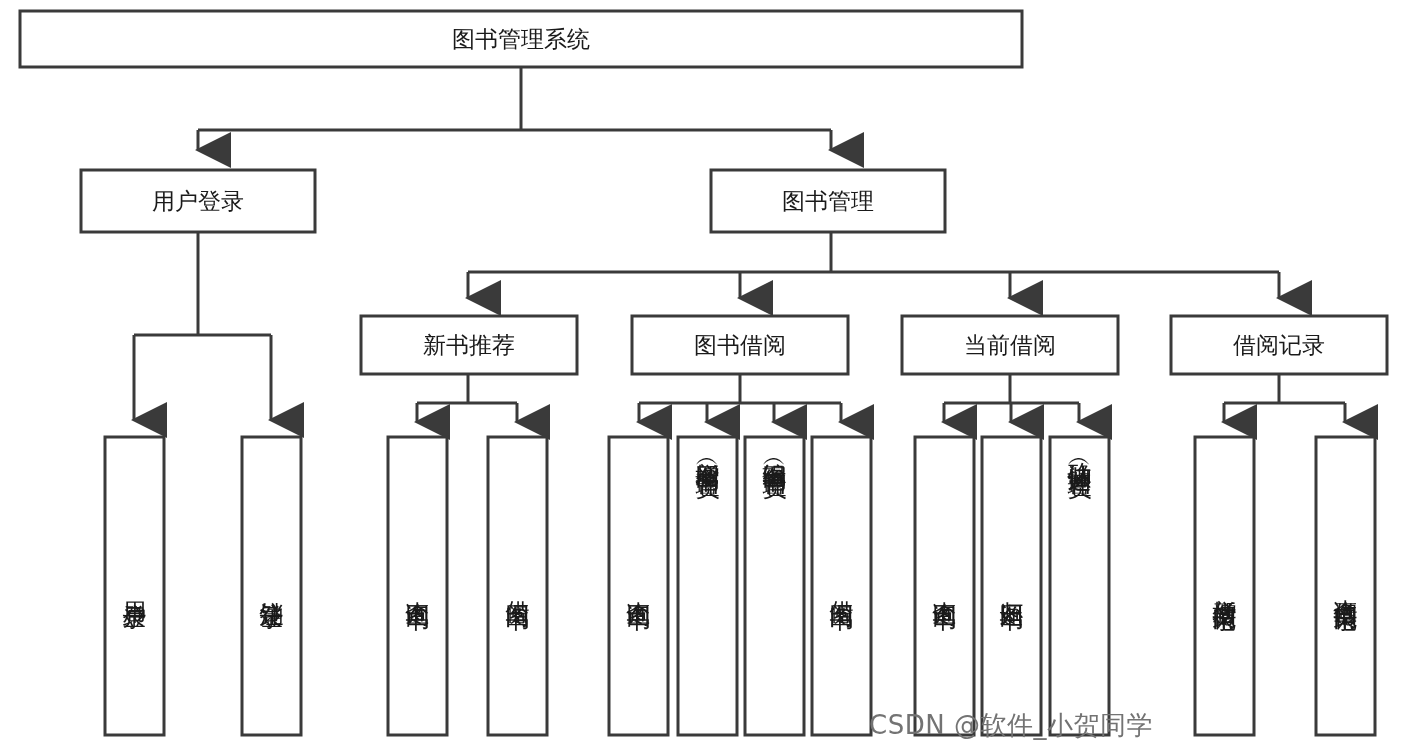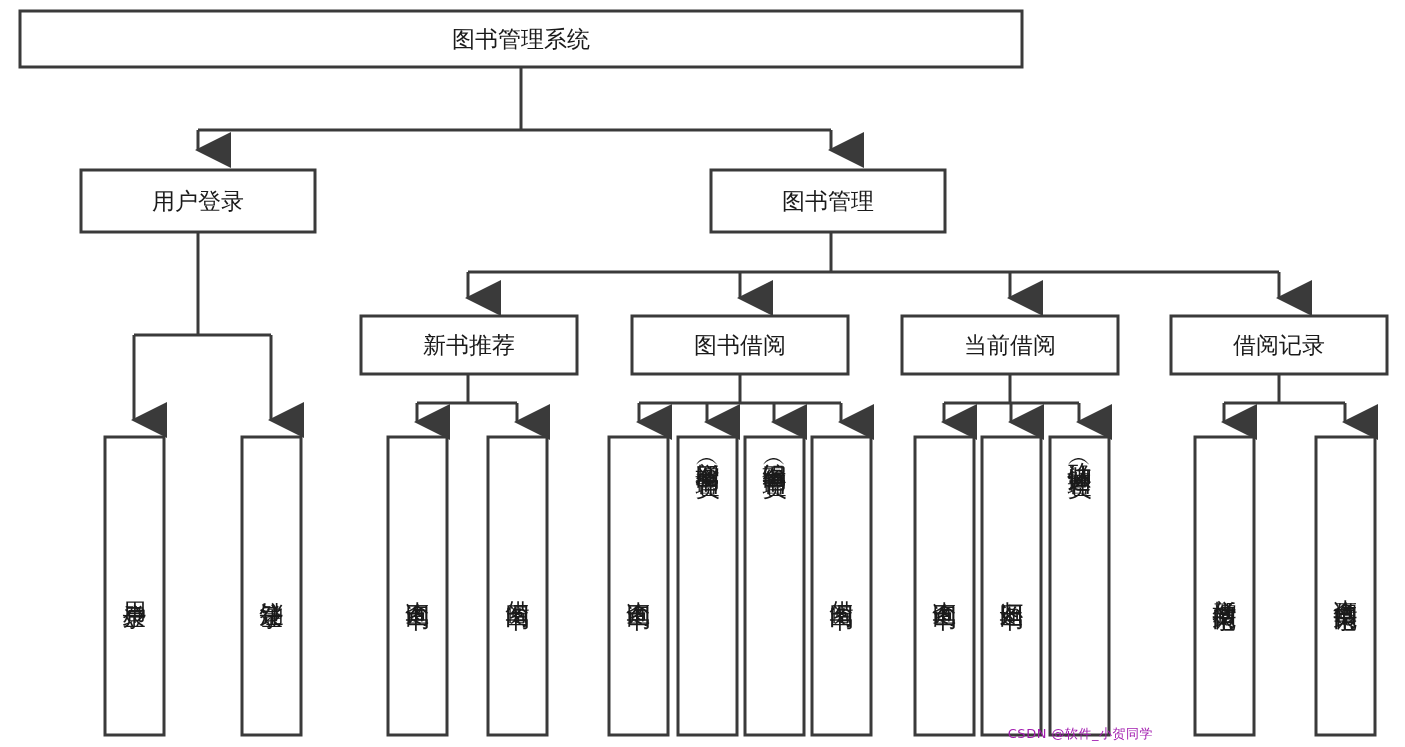--- a/index.html
+++ b/index.html
@@ -64,22 +64,22 @@
     font-size: 24px;
     color: #1a1a1a;
     letter-spacing: 2px;
     white-space: nowrap;
   }
   .watermark {
     position: absolute;
     right: 8px;
     bottom: 4px;
     font-family: "DejaVu Sans", "Liberation Sans", sans-serif;
-    font-size: 13px;
-    color: #a21caf;
+    font-size: 26px;
+    color: #737373;
     letter-spacing: 0.5px;
     white-space: nowrap;
   }
 </style>
 </head>
 <body>
 
 <div id="diagram-root">
 
   <svg class="flow" viewBox="0 0 1405 747" xmlns="http://www.w3.org/2000/svg">

